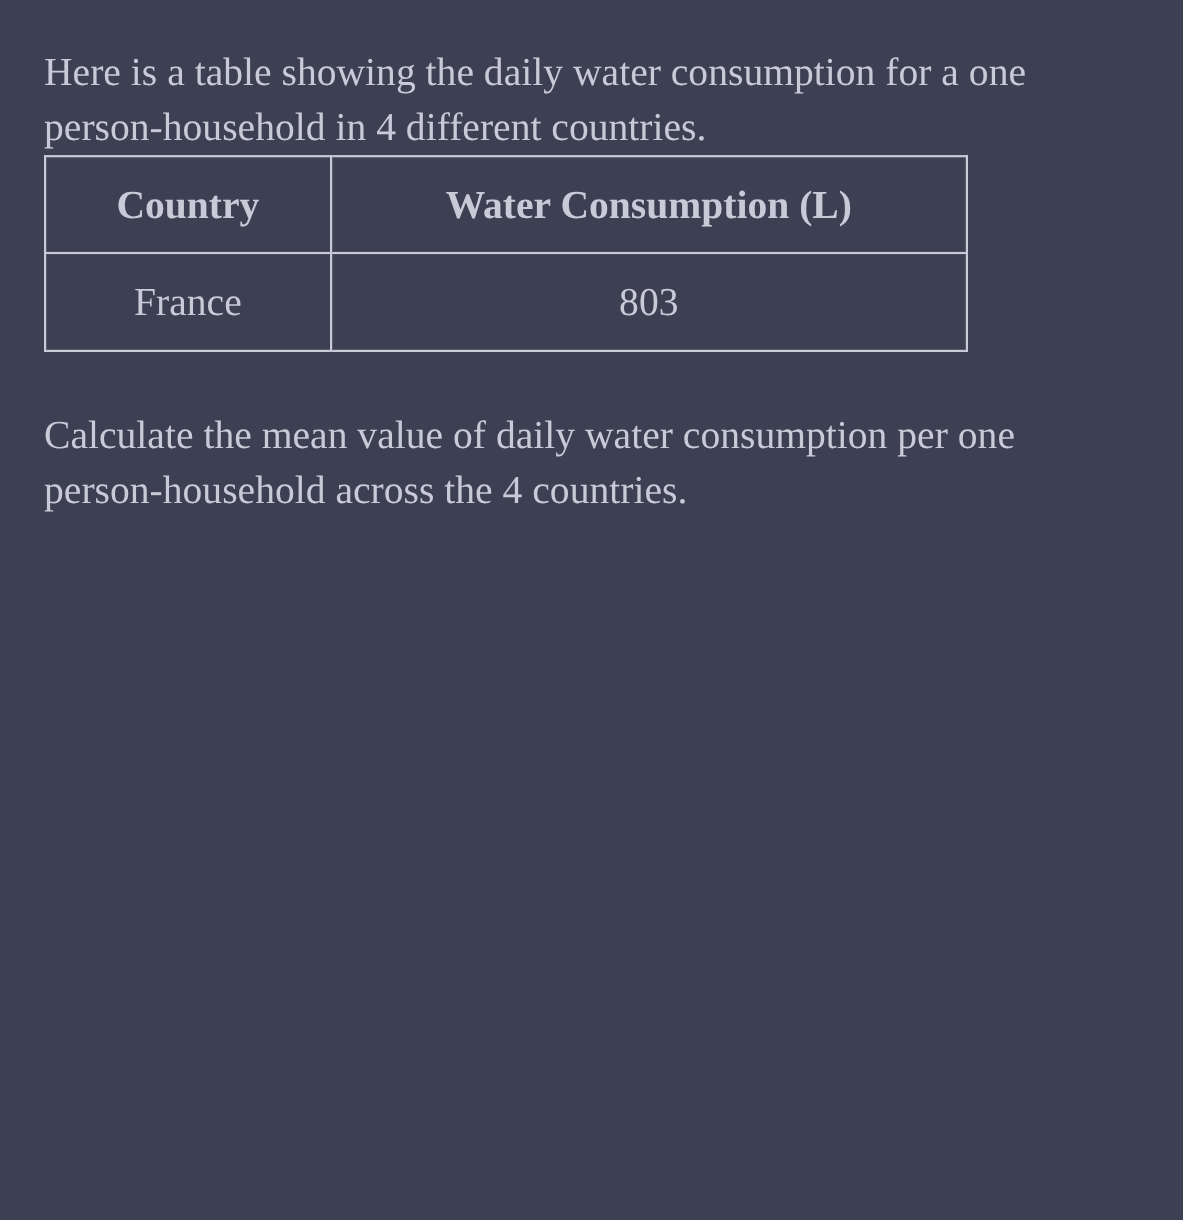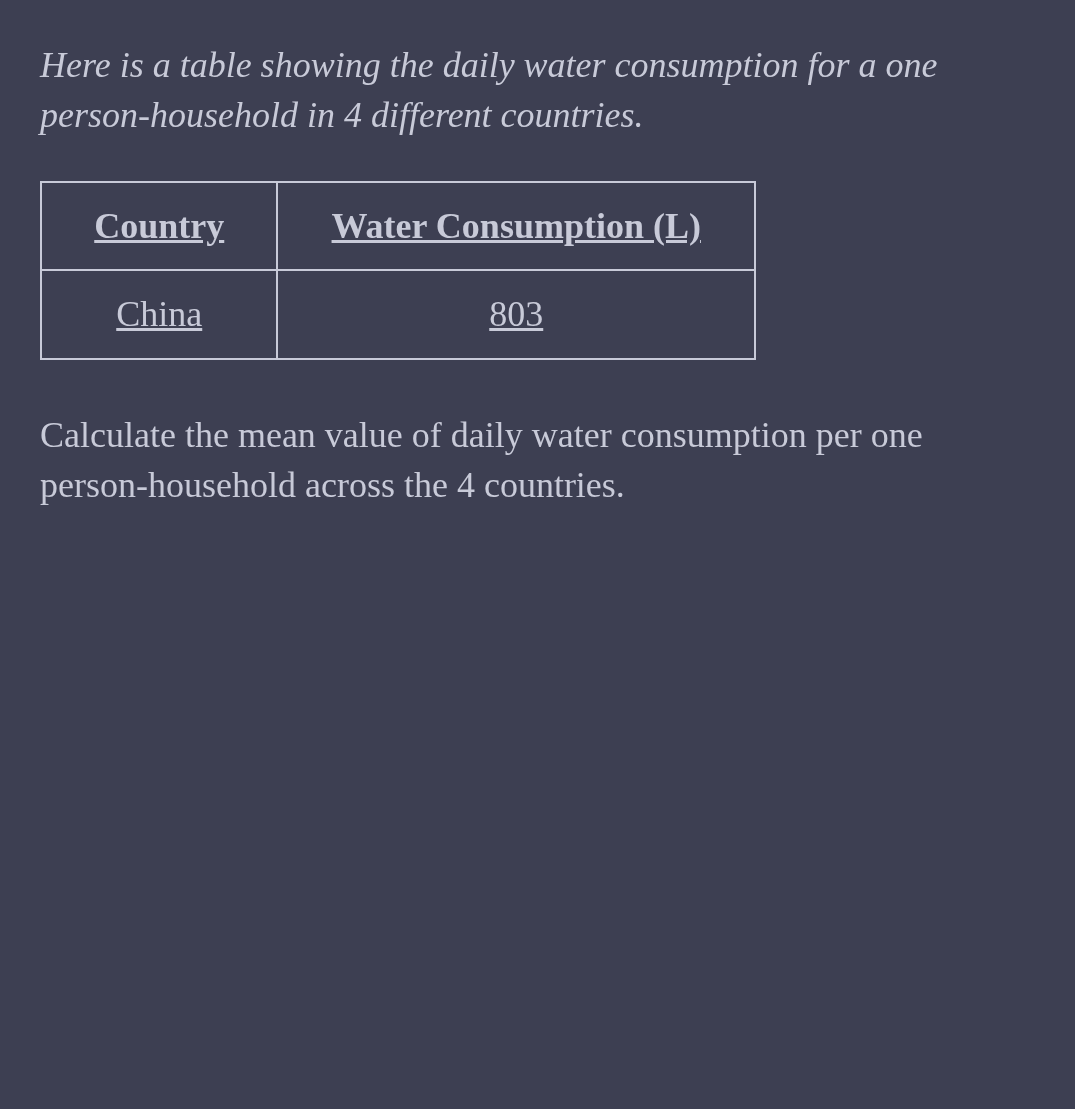--- a/index.html
+++ b/index.html
@@ -13,33 +13,30 @@
       min-height: 1109px;
       background-color: #3d3f52;
       color: #c8cad8;
       font-family: Georgia, 'Times New Roman', serif;
       font-size: 36px;
       line-height: 1.4;
       padding: 40px 40px 60px 40px;
     }
 
     .intro-text {
-      margin-bottom: 40px;
-      font-style: italic;
     }
 
     .table-container {
       margin-bottom: 50px;
     }
 
     table {
       border-collapse: collapse;
-      width: 716px;
+      width: 840px;
       border: 2px solid #c8cad8;
-      text-decoration: underline;
     }
 
     th, td {
       border: 2px solid #c8cad8;
       padding: 18px 28px;
       text-align: center;
       font-size: 36px;
       color: #c8cad8;
     }
 
@@ -77,21 +74,21 @@
 <div class="table-container">
   <table>
     <thead>
       <tr>
         <th>Country</th>
         <th>Water Consumption (L)</th>
       </tr>
     </thead>
     <tbody id="table-body">
         <tr>
-          <td>China</td>
+          <td>France</td>
           <td>803</td>
         </tr>
       </tbody>
   </table>
 </div>
 
 <div class="question-text">
   <span>Calculate the mean value of daily water consumption per one person-household across the 4 countries.</span>
 </div>
 

